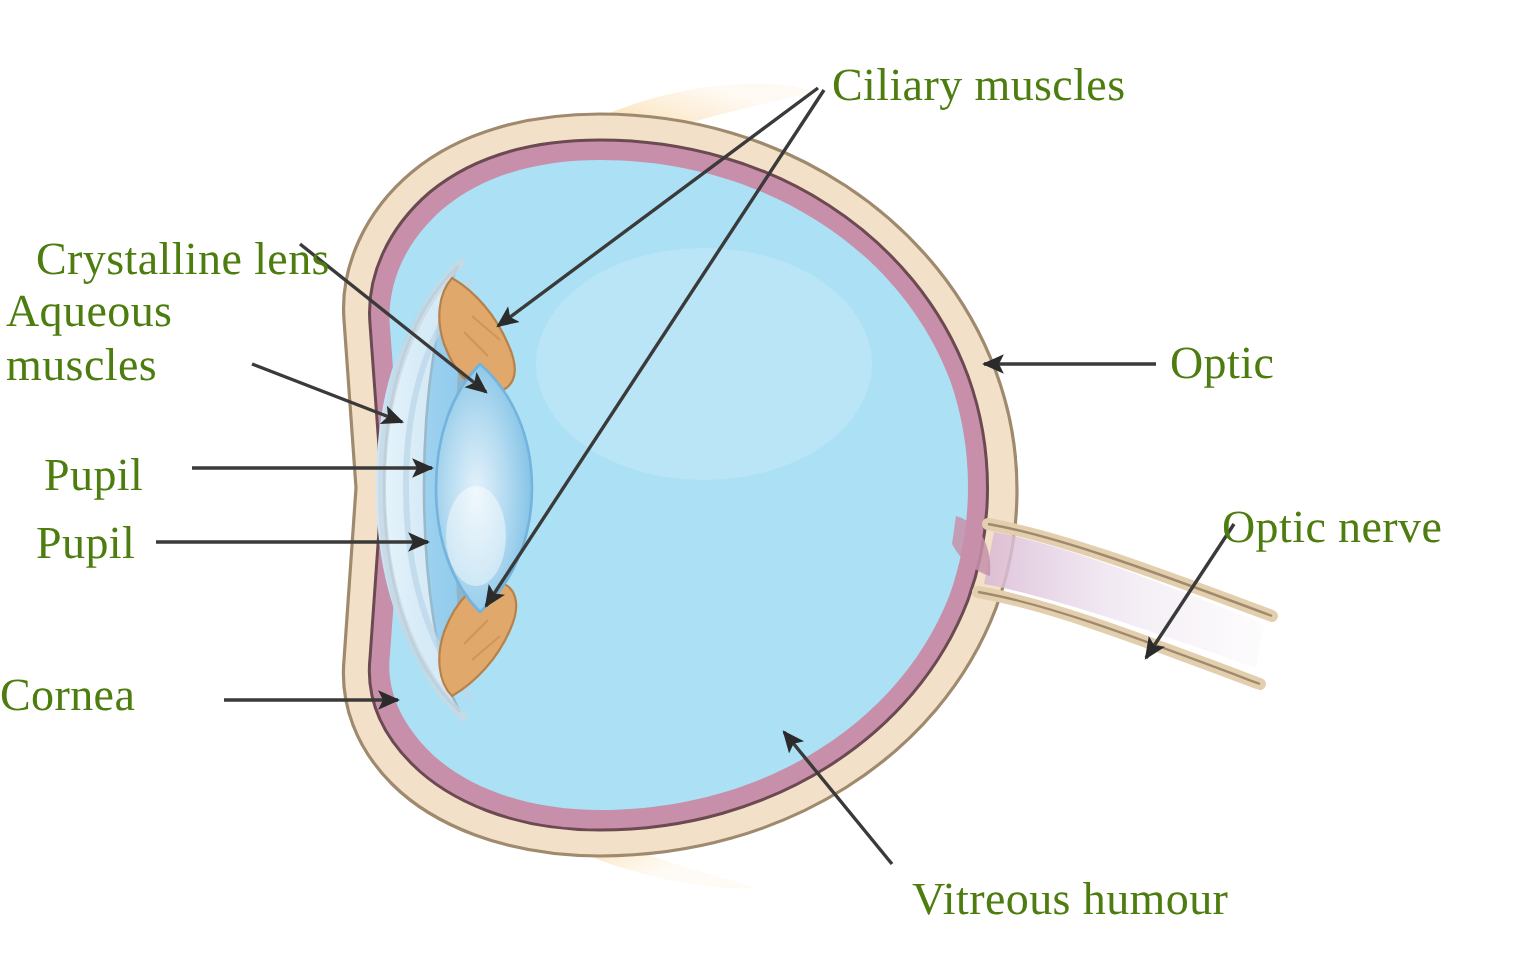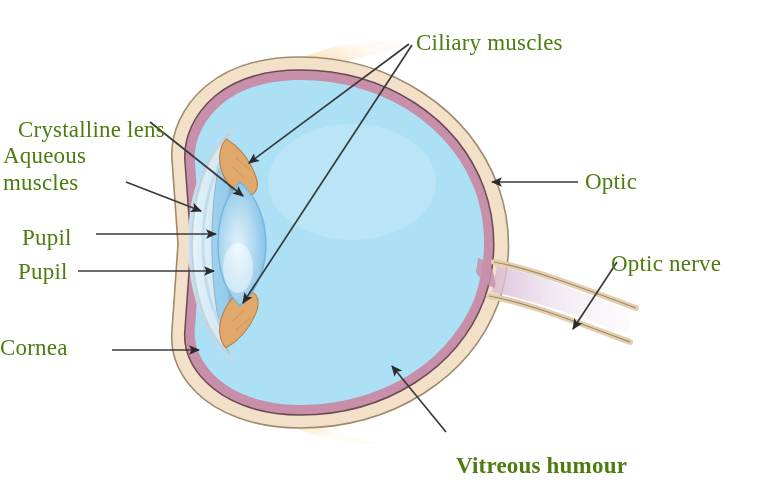--- a/index.html
+++ b/index.html
@@ -37,21 +37,21 @@
     -webkit-font-smoothing: antialiased;
   }
   .lbl-crystalline-lens { left: 18px;  top: 95px; margin-top: 21px; }
   .lbl-aqueous-humour   { left: 3px;   top: 142px; }
   .lbl-pupil            { left: 22px;  top: 224px; }
   .lbl-iris             { left: 18px;  top: 258px; }
   .lbl-cornea           { left: 0;  top: 334px; }
   .lbl-ciliary-muscles  { left: 416px; top: 29px; }
   .lbl-retina           { left: 585px; top: 168px; }
   .lbl-optic-nerve      { left: 611px; top: 250px; }
-  .lbl-vitreous-humour  { left: 456px; top: 452px; font-weight: bold; }
+  .lbl-vitreous-humour  { left: 456px; top: 436px; }
 </style>
 </head>
 <body>
 
 <div id="diagram-root">
 
   <svg id="eye-svg" viewBox="0 0 768 482">
     <defs>
       <radialGradient id="gradLens" cx="42%" cy="52%" r="62%">
         <stop offset="0%" stop-color="#e4f2fb"></stop>

